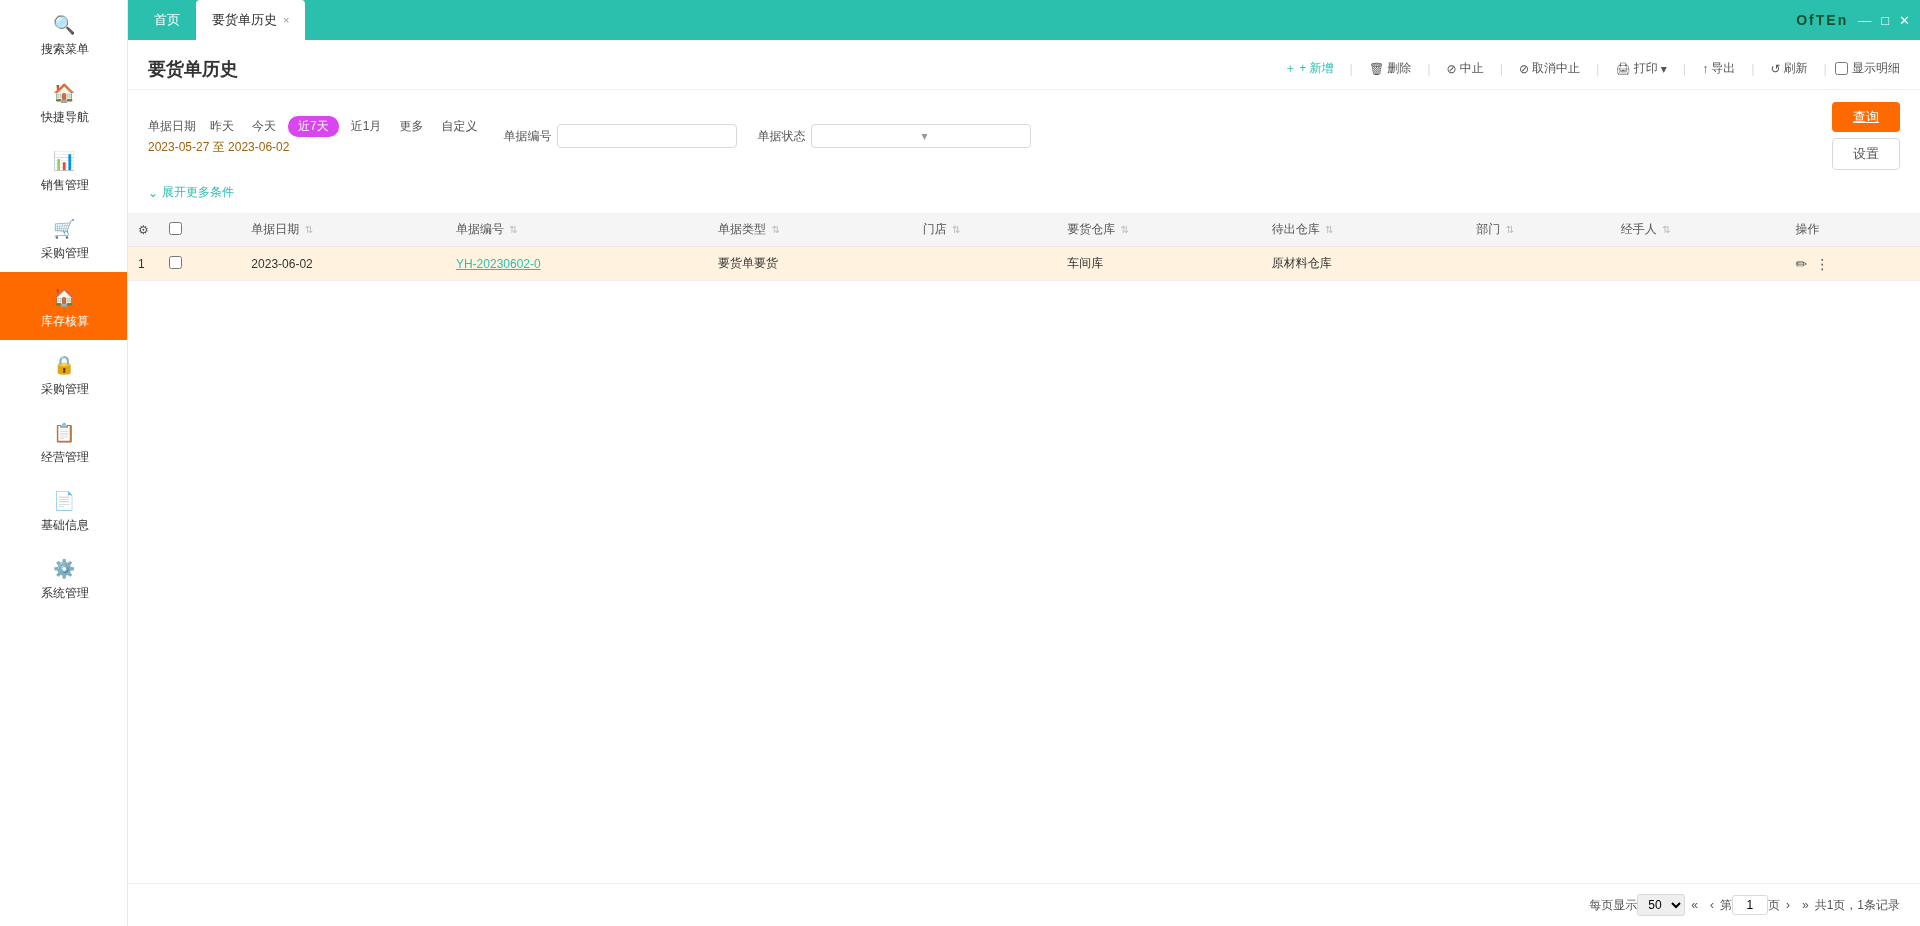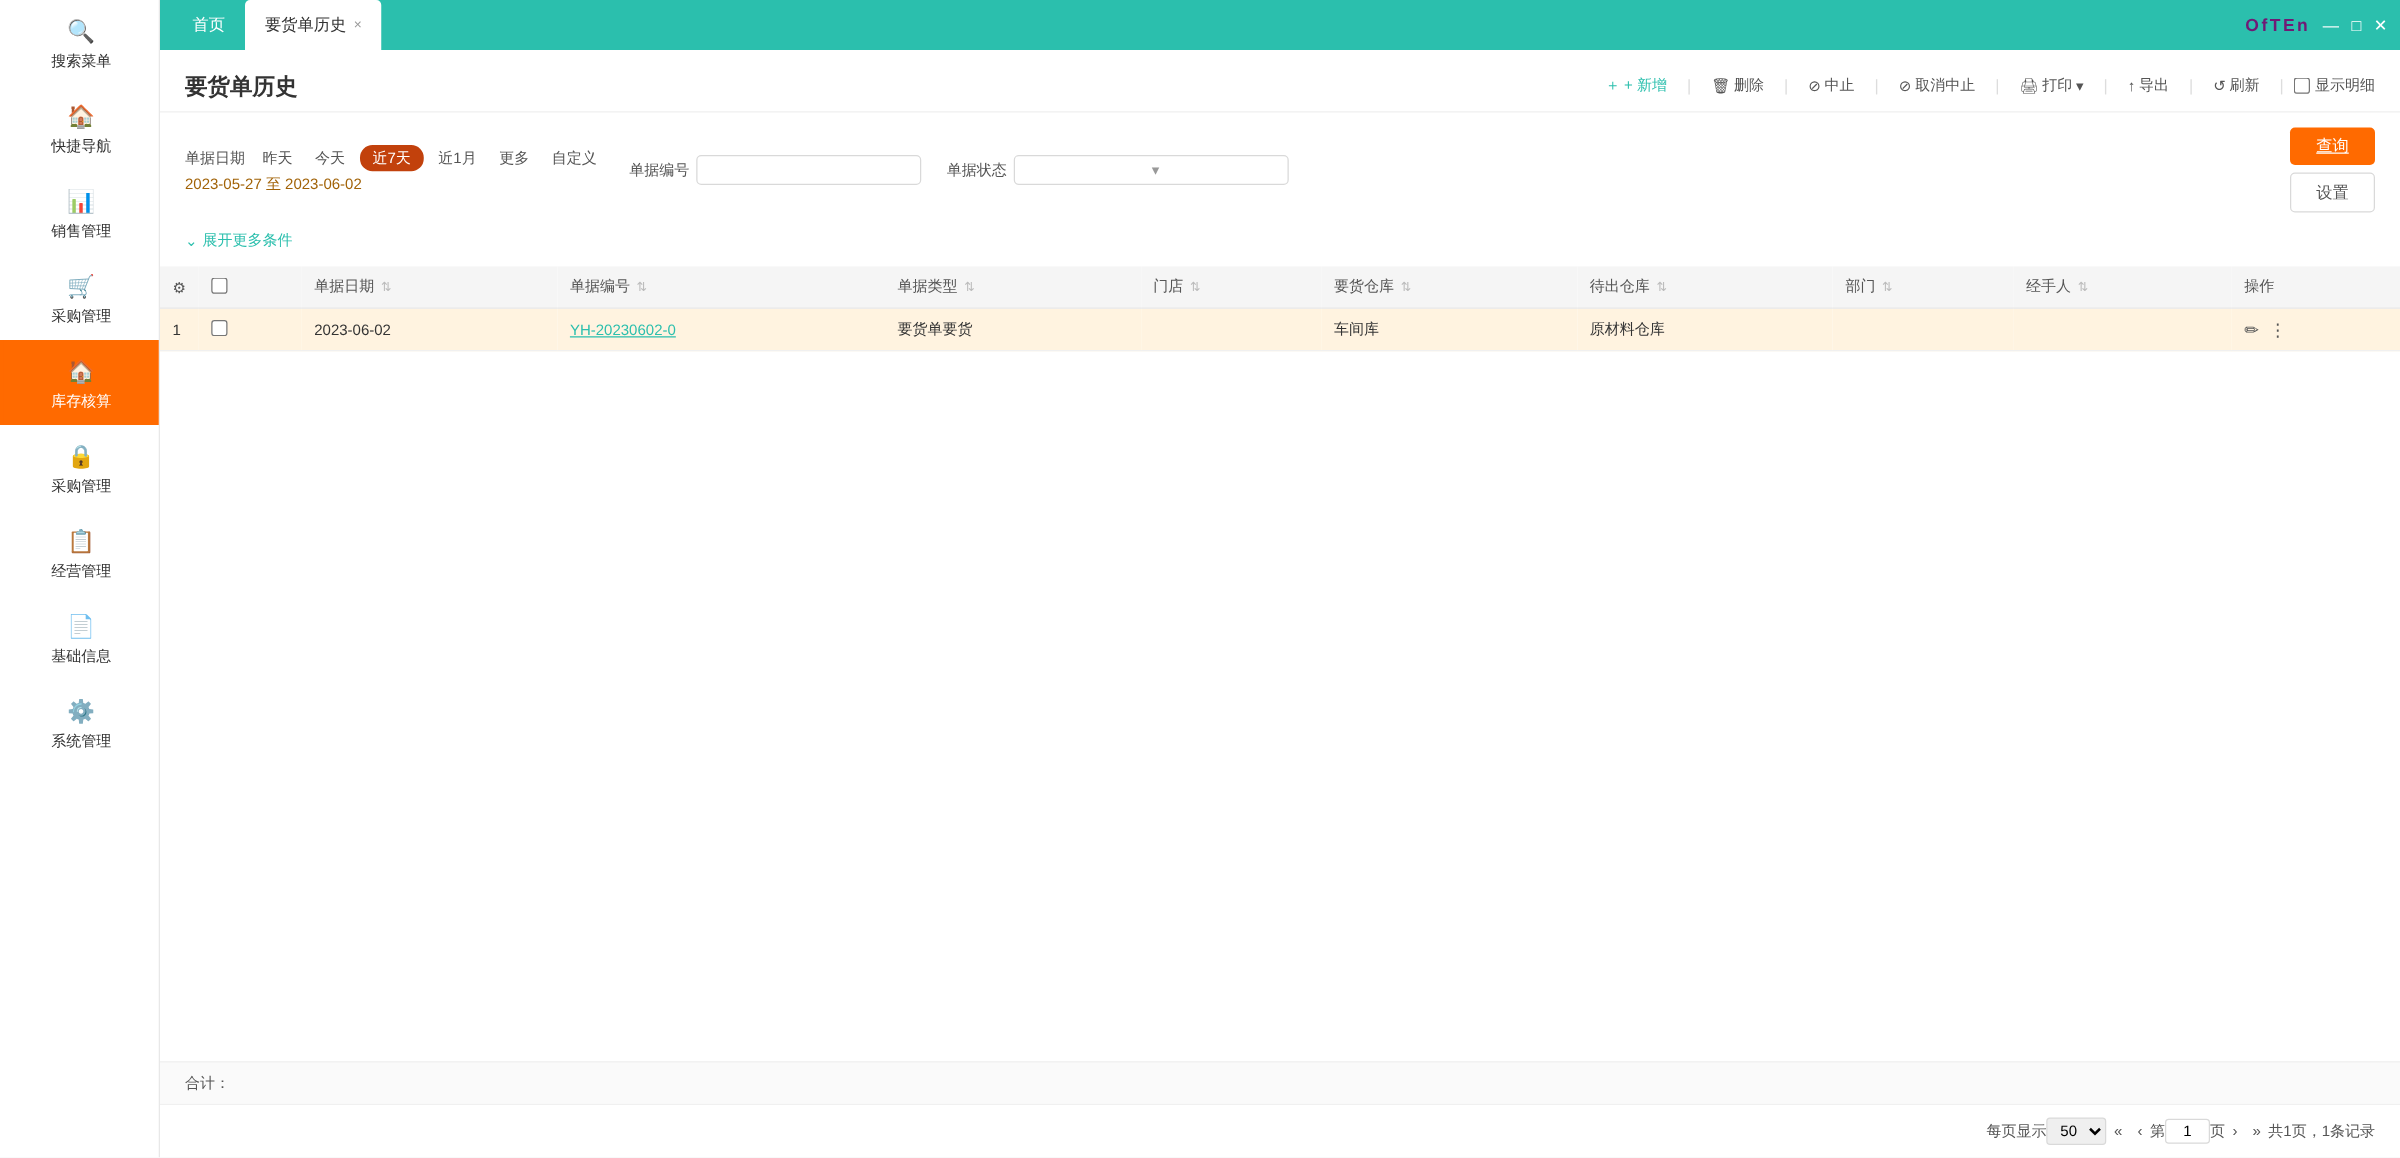--- a/index.html
+++ b/index.html
@@ -55,21 +55,21 @@
     .topbar-tab.active { background: #fff; color: #333; border-radius: 4px 4px 0 0; }
     .topbar-tab .close-btn { font-size: 11px; color: #999; cursor: pointer; }
     .topbar-right {
       margin-left: auto;
       display: flex;
       align-items: center;
       gap: 10px;
       color: #fff;
       font-size: 13px;
     }
-    .brand-text { color: #701a75; font-size: 14px; font-weight: bold; letter-spacing: 2px; }
+    .brand-text { color: #14532d; font-size: 14px; font-weight: bold; letter-spacing: 2px; }
 
     
     .content { flex: 1; background: #fff; display: flex; flex-direction: column; overflow: hidden; padding: 0; }
 
     
     .page-header {
       padding: 16px 20px 8px;
       display: flex;
       align-items: center;
       justify-content: space-between;
@@ -80,21 +80,21 @@
 
     
     .filter-area {
       padding: 12px 20px 0;
       flex-shrink: 0;
     }
     .filter-row { display: flex; align-items: center; gap: 20px; margin-bottom: 10px; flex-wrap: wrap; }
     .filter-label { color: #555; font-size: 12px; white-space: nowrap; }
     .date-btns { display: flex; align-items: center; gap: 6px; }
     .date-btn { font-size: 12px; color: #555; cursor: pointer; padding: 2px 6px; border-radius: 3px; }
-    .date-btn.active { background: #c2410c; color: #fff; border-radius: 10px; padding: 2px 10px; }
+    .date-btn.active { background: #d946ef; color: #fff; border-radius: 10px; padding: 2px 10px; }
     .date-range { font-size: 12px; color: #a16207; }
     .filter-input {
       border: 1px solid #d9d9d9; border-radius: 4px; padding: 4px 10px;
       font-size: 12px; width: 180px; outline: none;
     }
     .filter-select-wrapper {
       display: flex; align-items: center; border: 1px solid #d9d9d9;
       border-radius: 4px; padding: 4px 10px; width: 220px; background: #fff;
       cursor: pointer;
     }
@@ -369,23 +369,20 @@
               <div class="row-action">
                 <span class="action-icon">✏</span>
                 <span class="action-icon">⋮</span>
               </div>
             </td>
           </tr>
         </tbody>
       </table>
     </div>
 
-    <div class="table-footer">
-      <span>合计：</span>
-    </div>
 
     <div class="pagination-bar">
       <span>每页显示</span>
       <select>
         <option>50</option>
       </select>
       <span class="page-btn">«</span>
       <span class="page-btn">‹</span>
       <span>第</span>
       <input class="page-input" type="text" value="1" style="">

